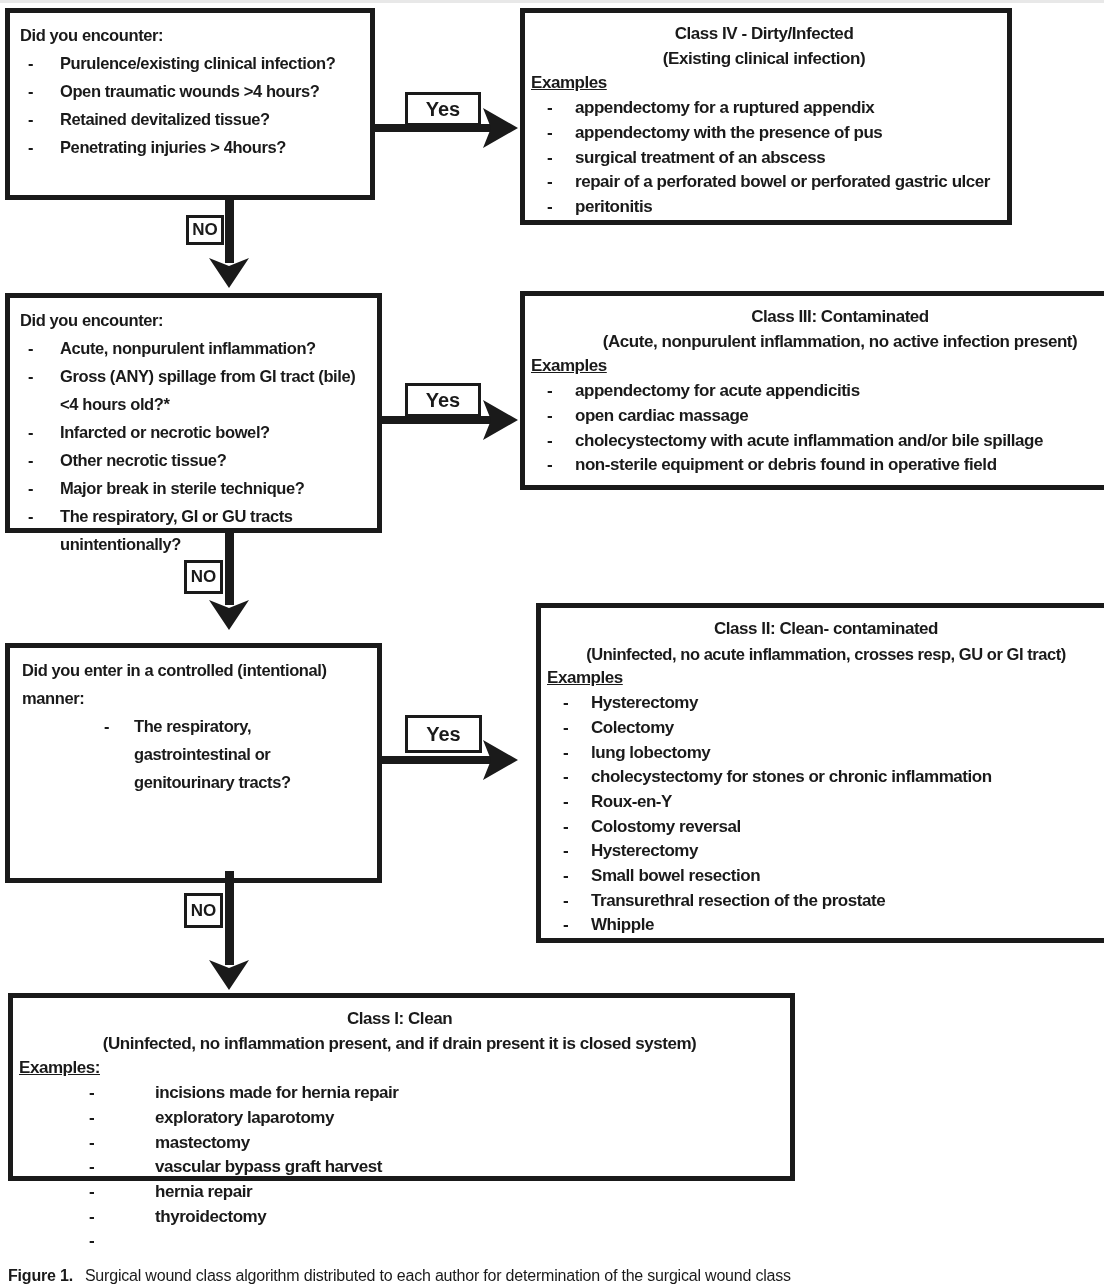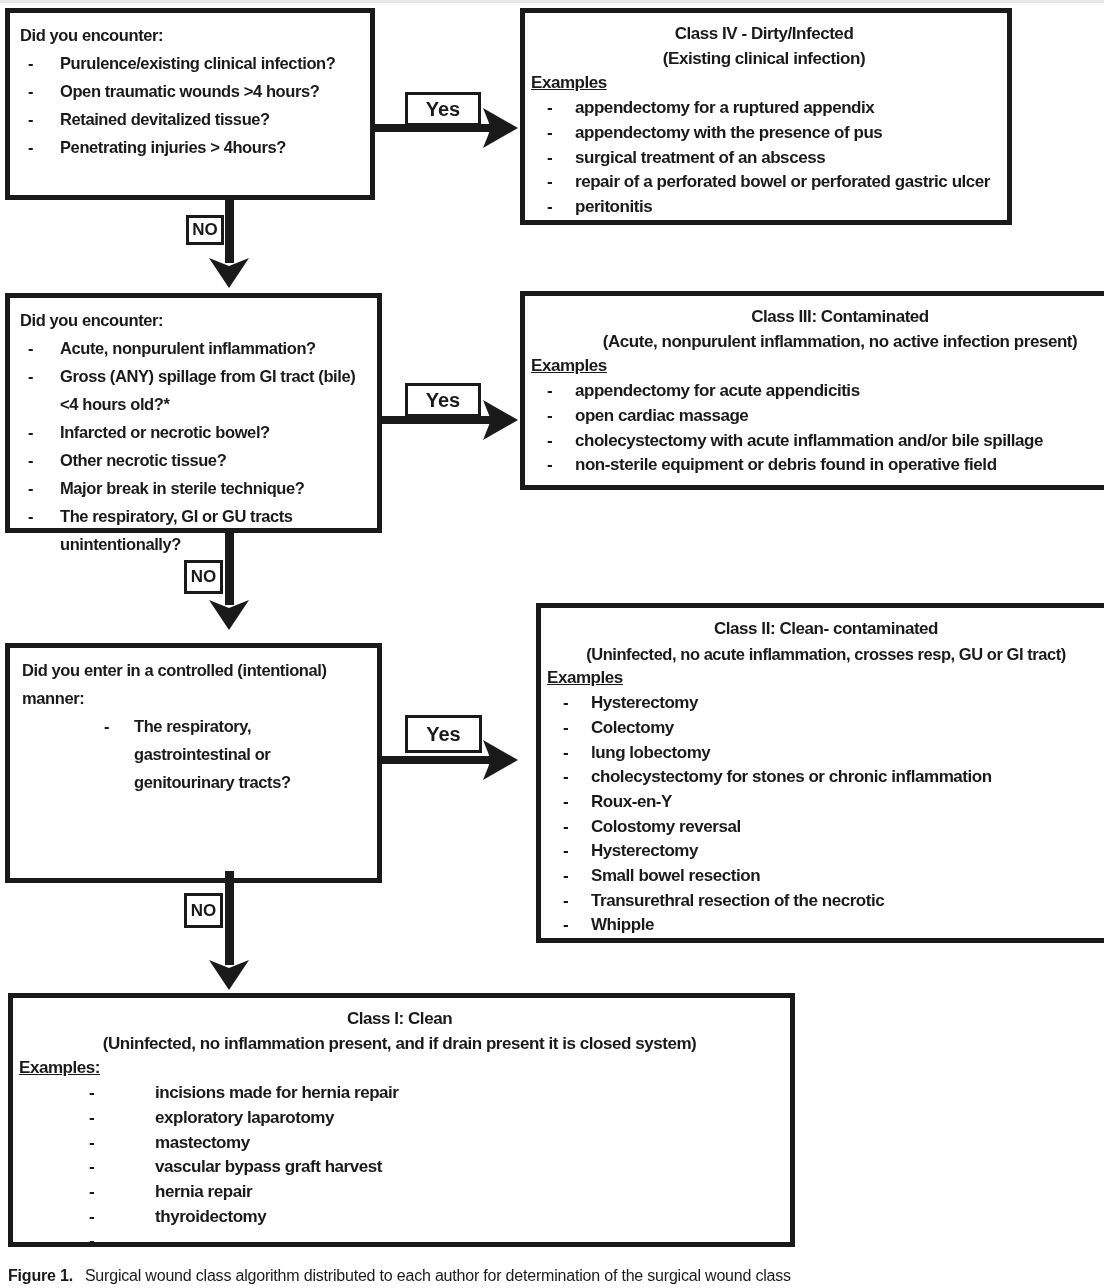--- a/index.html
+++ b/index.html
@@ -221,41 +221,41 @@
     <div class="li">
         <span class="dash"></span>
         <span class="txt">Hysterectomy</span>
       </div>
     <div class="li">
         <span class="dash"></span>
         <span class="txt">Small bowel resection</span>
       </div>
     <div class="li">
         <span class="dash"></span>
-        <span class="txt">Transurethral resection of the necrotic</span>
+        <span class="txt">Transurethral resection of the prostate</span>
       </div>
     <div class="li">
         <span class="dash"></span>
         <span class="txt">Whipple</span>
       </div>
   </div>
 
   <svg class="arrow" style="left:382px; top:735px;" width="138" height="44">
     <rect x="0" y="18" width="111" height="8" fill="currentColor"></rect>
     <path d="M101,2 L136,22 L101,42 L109,22 Z" fill="currentColor"></path>
   </svg>
   <div class="conn-label yes-label" style="left:405px; top:712px; width:77px; height:38px;">Yes</div>
 
   <svg class="arrow" style="left:205px; top:868px;" width="48" height="120">
     <rect x="20" y="0" width="9" height="94" fill="currentColor"></rect>
     <path d="M4,89 L24,119 L44,89 L24,97 Z" fill="currentColor"></path>
   </svg>
   <div class="conn-label no-label" style="left:184px; top:890px; width:39px; height:35px;">NO</div>
 
-  <div class="box cbox wide" style="left:8px; top:990px; width:787px; height:254px;">
+  <div class="box cbox wide" style="left:8px; top:990px; width:787px; height:188px;">
     <div class="c-title">Class I: Clean</div>
     <div class="c-sub">
         <span>(Uninfected, no inflammation present, and if drain present it is closed system)</span>
       </div>
     <div class="c-ex">Examples:</div>
     <div class="li">
         <span class="dash"></span>
         <span class="txt">incisions made for hernia repair</span>
       </div>
     <div class="li">

